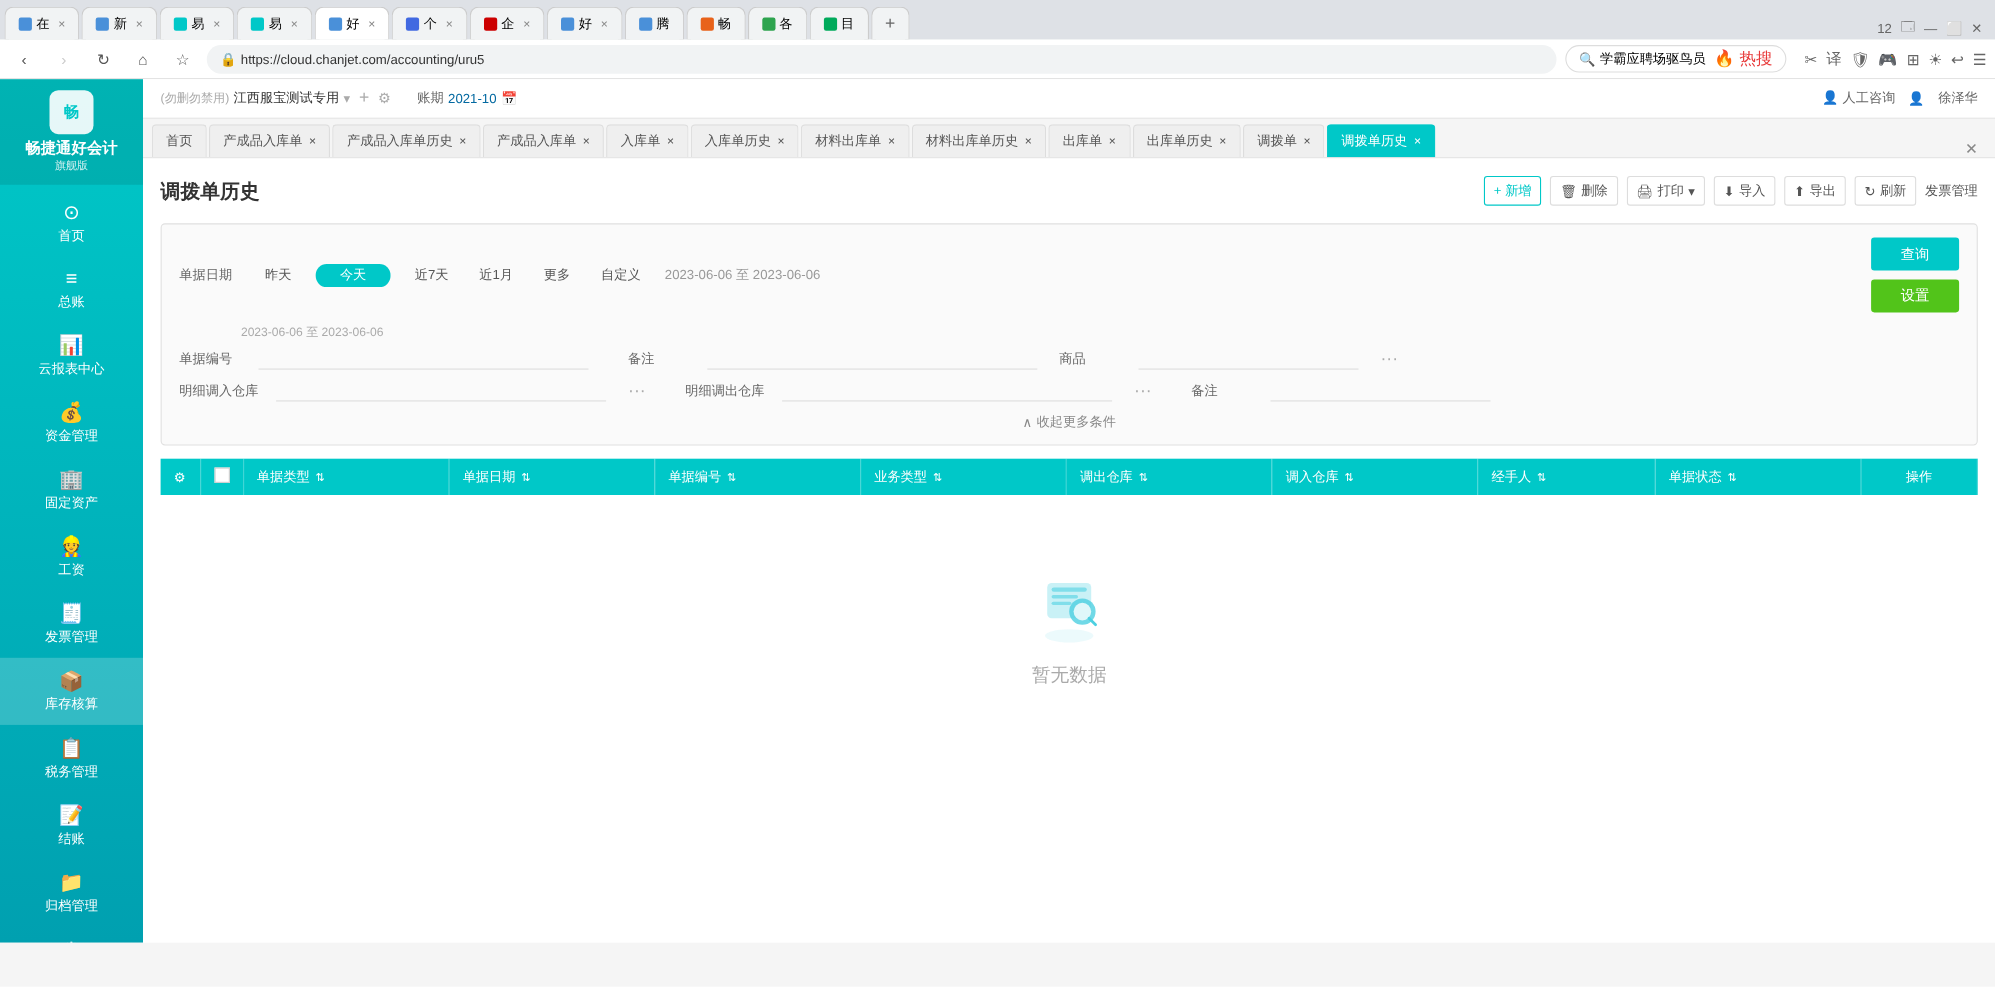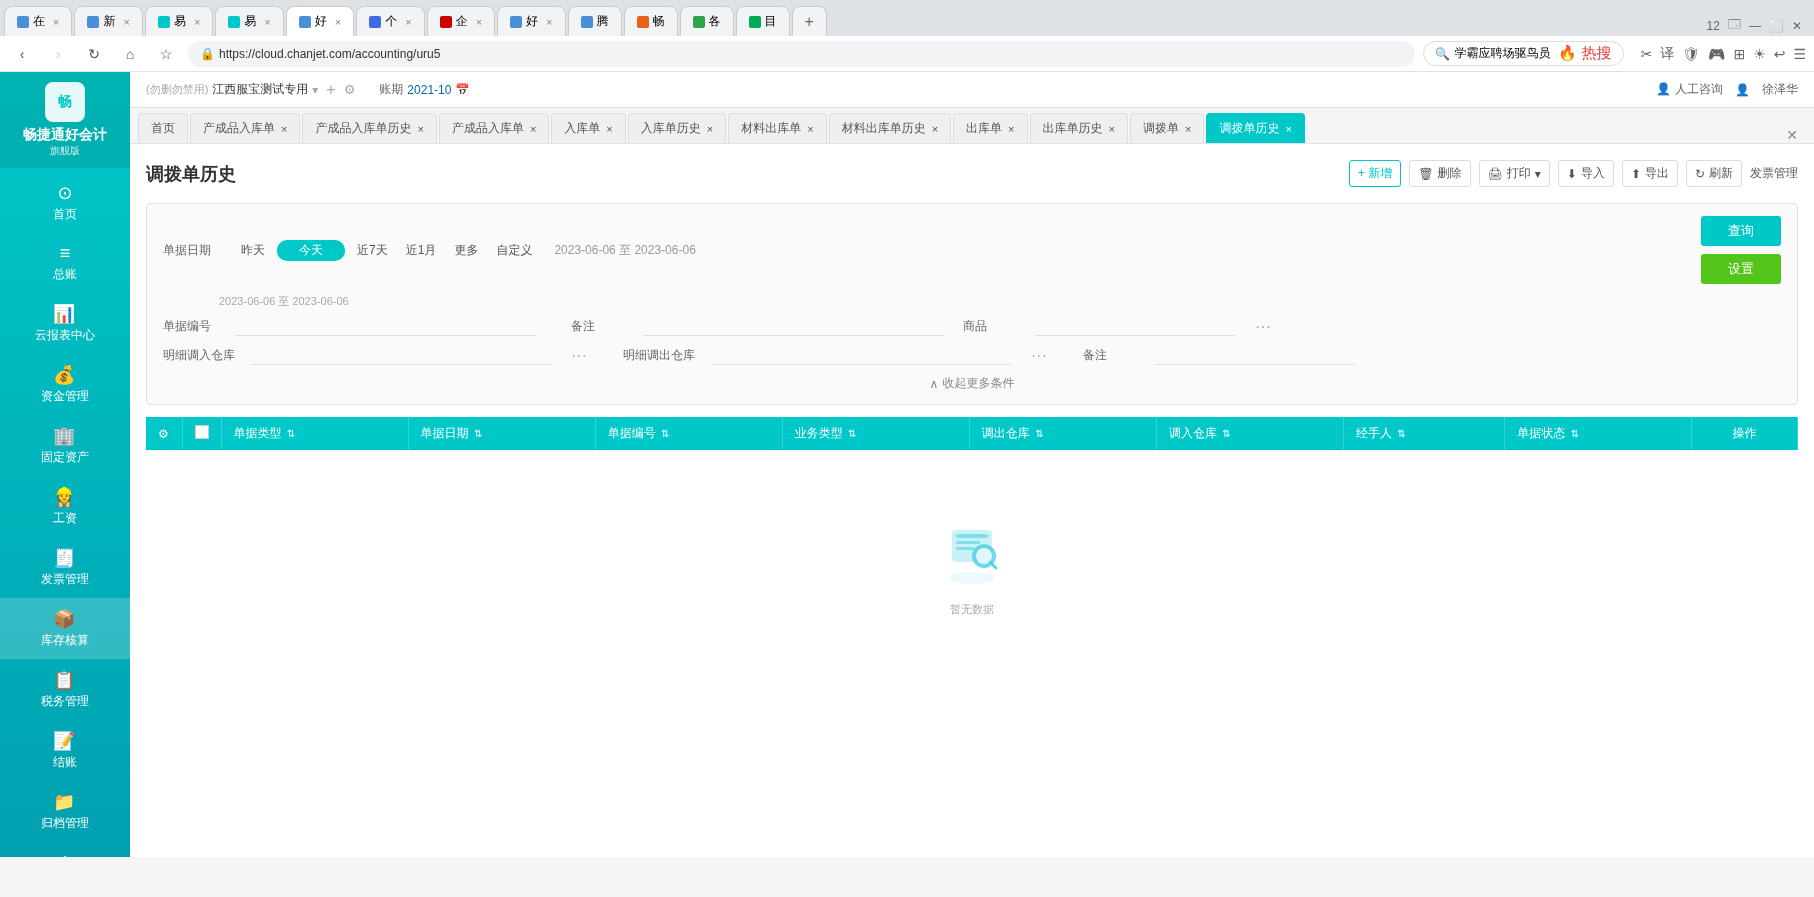--- a/index.html
+++ b/index.html
@@ -49,41 +49,41 @@
     .toolbar { display: flex; align-items: center; gap: 8px; }
     .toolbar-btn { display: flex; align-items: center; gap: 4px; font-size: 12px; color: #555; cursor: pointer; padding: 4px 8px; border: 1px solid #ddd; border-radius: 3px; background: #fff; }
     .toolbar-btn.new { color: #00c8c8; border-color: #00c8c8; }
     .btn-display { font-size: 12px; color: #555; cursor: pointer; }
 
     
     .filter-area { border: 1px solid #e0e0e0; border-radius: 4px; padding: 12px 16px; margin-bottom: 12px; background: #fafafa; }
     .filter-row { display: flex; align-items: center; gap: 16px; margin-bottom: 10px; }
     .filter-row:last-child { margin-bottom: 0; }
     .filter-label { font-size: 12px; color: #666; white-space: nowrap; min-width: 56px; }
-    .filter-date-btns { display: flex; align-items: center; gap: 6px; }
+    .filter-date-btns { display: flex; align-items: center; gap: 16px; }
     .date-btn { font-size: 12px; color: #555; cursor: pointer; padding: 2px 6px; border-radius: 3px; }
     .date-btn.active { background: #00c8c8; color: white; border-radius: 10px; padding: 2px 22px; }
     .date-range { font-size: 12px; color: #999; }
     .filter-input { border: none; border-bottom: 1px solid #ddd; outline: none; font-size: 12px; padding: 2px 4px; min-width: 160px; background: transparent; }
     .filter-dots { color: #aaa; cursor: pointer; font-size: 16px; margin-left: 4px; }
     .collapse-btn { display: flex; align-items: center; justify-content: center; gap: 4px; font-size: 12px; color: #888; cursor: pointer; margin-top: 4px; }
 
     
     .data-table { width: 100%; border-collapse: collapse; }
     .data-table thead tr { background: #00c8c8; }
     .data-table thead th { padding: 8px 12px; font-size: 12px; color: white; text-align: left; font-weight: normal; border-right: 1px solid rgba(255,255,255,0.2); white-space: nowrap; }
     .data-table thead th .sort-icon { font-size: 10px; margin-left: 2px; }
     .th-gear { width: 36px; text-align: center; }
     .th-checkbox { width: 36px; text-align: center; }
     .checkbox-cell { width: 14px; height: 14px; border: 1px solid #ccc; display: inline-block; background: white; }
 
     
     .empty-state { display: flex; flex-direction: column; align-items: center; justify-content: center; padding: 60px 20px; color: #aaa; }
     .empty-icon { width: 80px; height: 80px; margin-bottom: 12px; }
-    .empty-text { font-size: 11px; color: #aaa; }
+    .empty-text { font-size: 17px; color: #aaa; }
 
     
     ::-webkit-scrollbar { width: 4px; height: 4px; }
     ::-webkit-scrollbar-thumb { background: #ccc; border-radius: 2px; }
   </style>
 </head>
 <body>
 
 <div class="browser-tabs">
   <div class="browser-tab">

